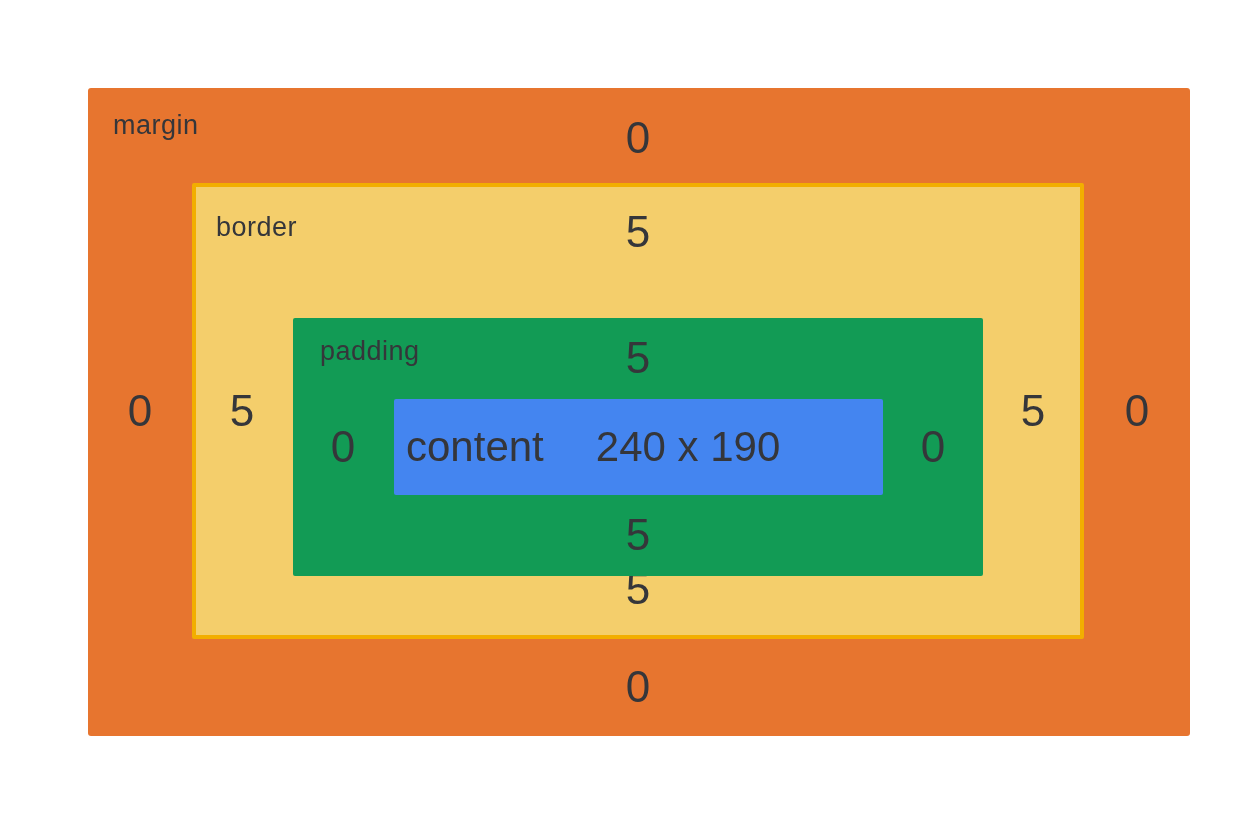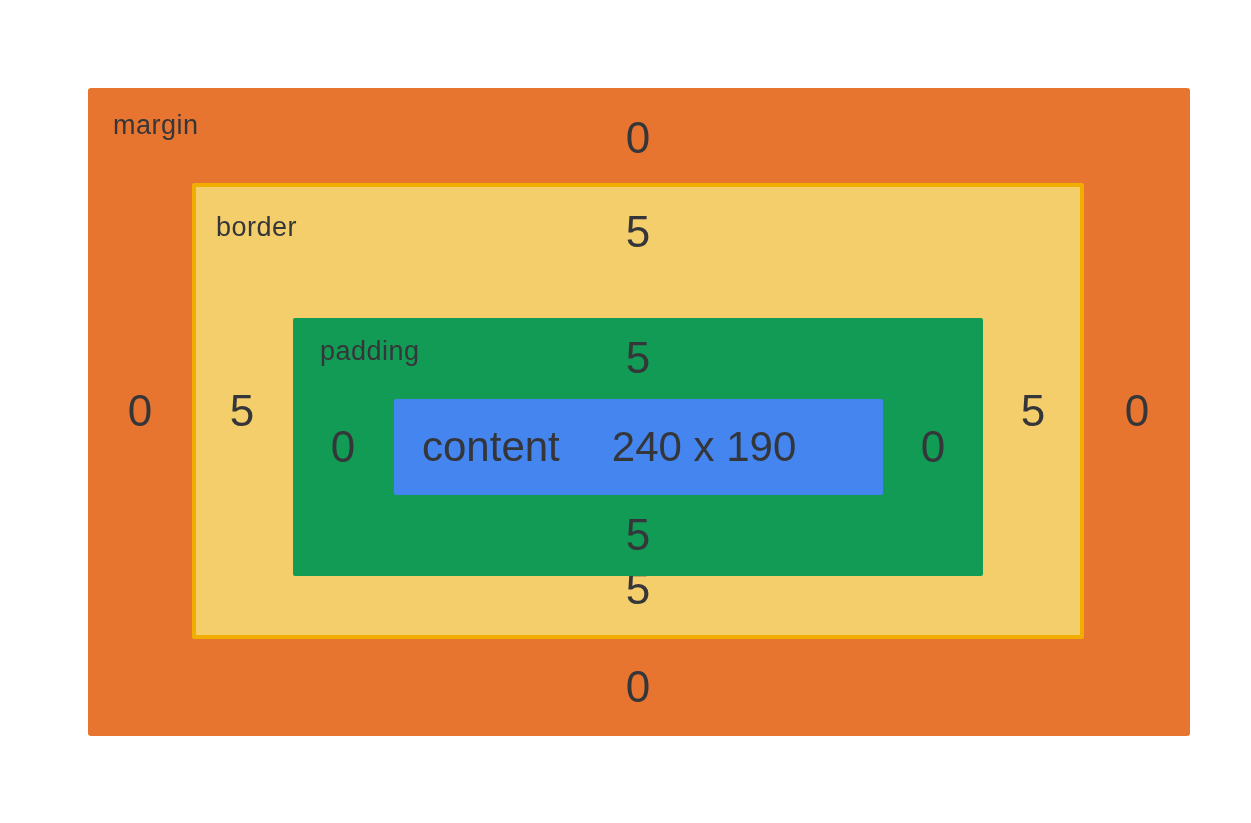--- a/index.html
+++ b/index.html
@@ -42,21 +42,21 @@
     margin-top: 36px;
   }
   
   .content-box {
     left: 101px; top: 81px;
     width: 489px; height: 96px;
     background: #4485F0;
     border-radius: 2px;
     display: flex;
     align-items: center;
-    padding-left: 28px;
+    padding-left: 12px;
     gap: 52px;
   }
 
   .layer-label {
     position: absolute;
     font-size: 27px;
     line-height: 1;
     letter-spacing: 0.5px;
     white-space: nowrap;
   }

